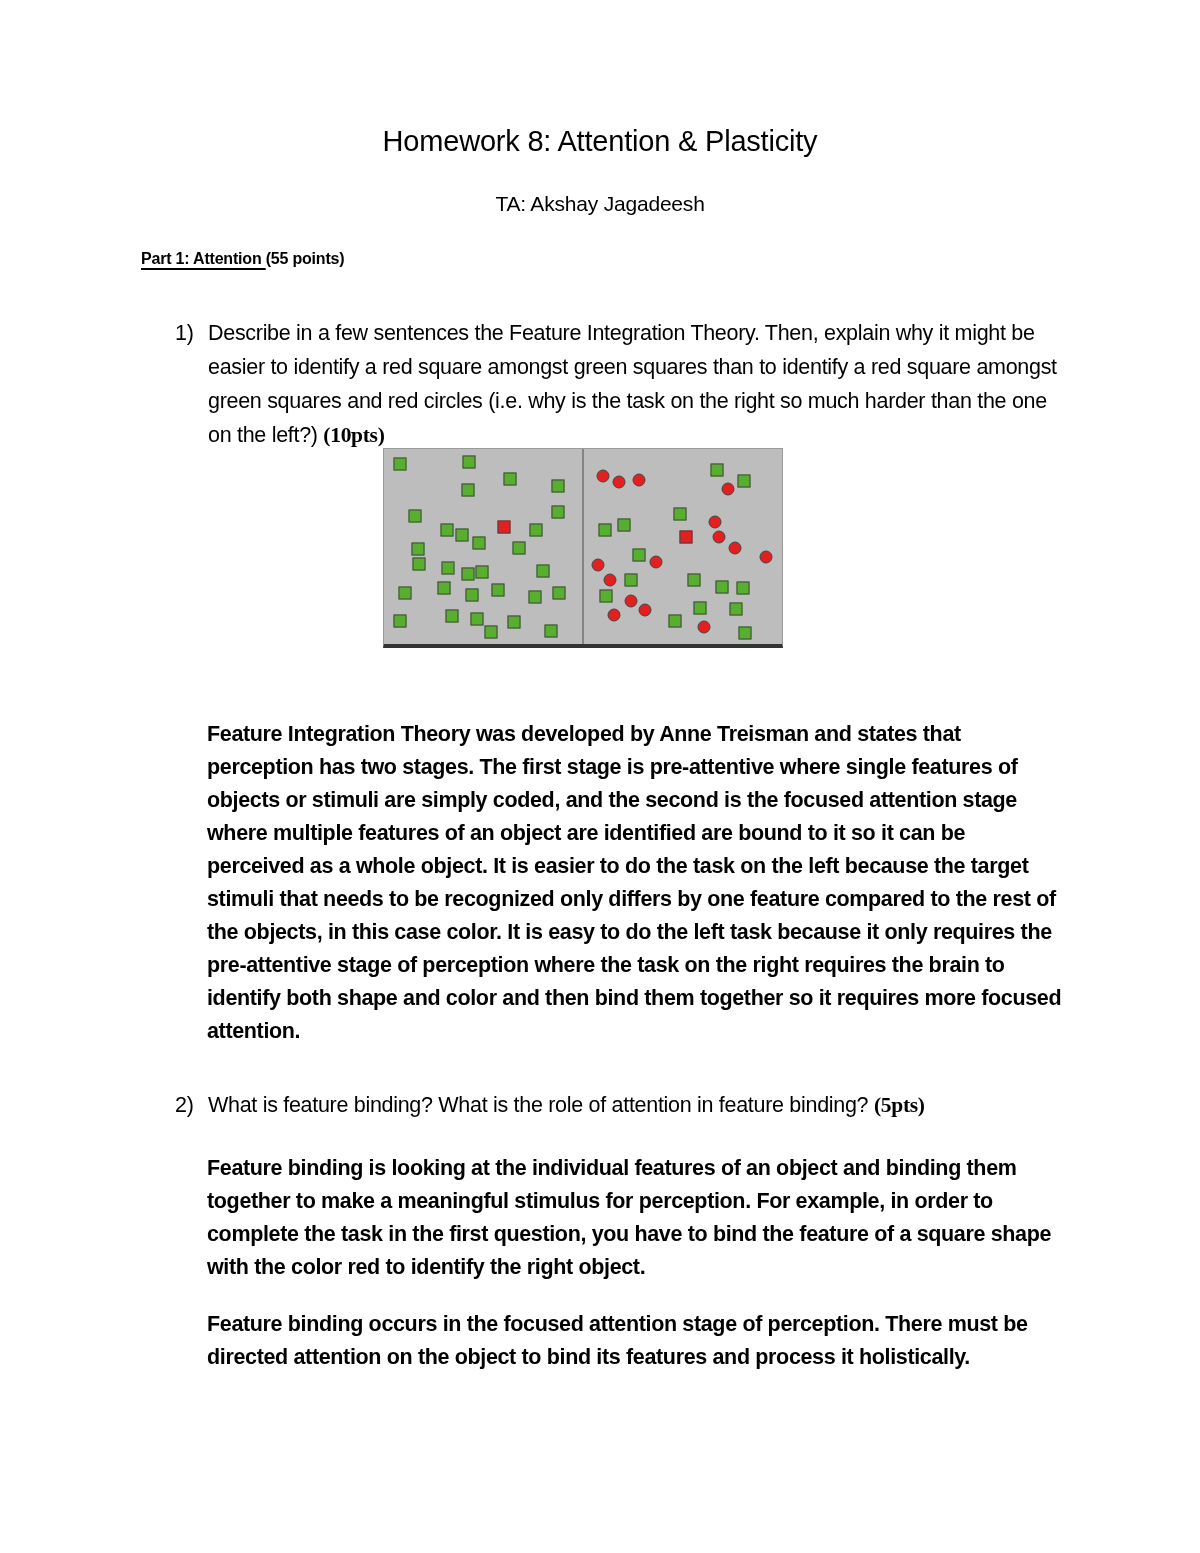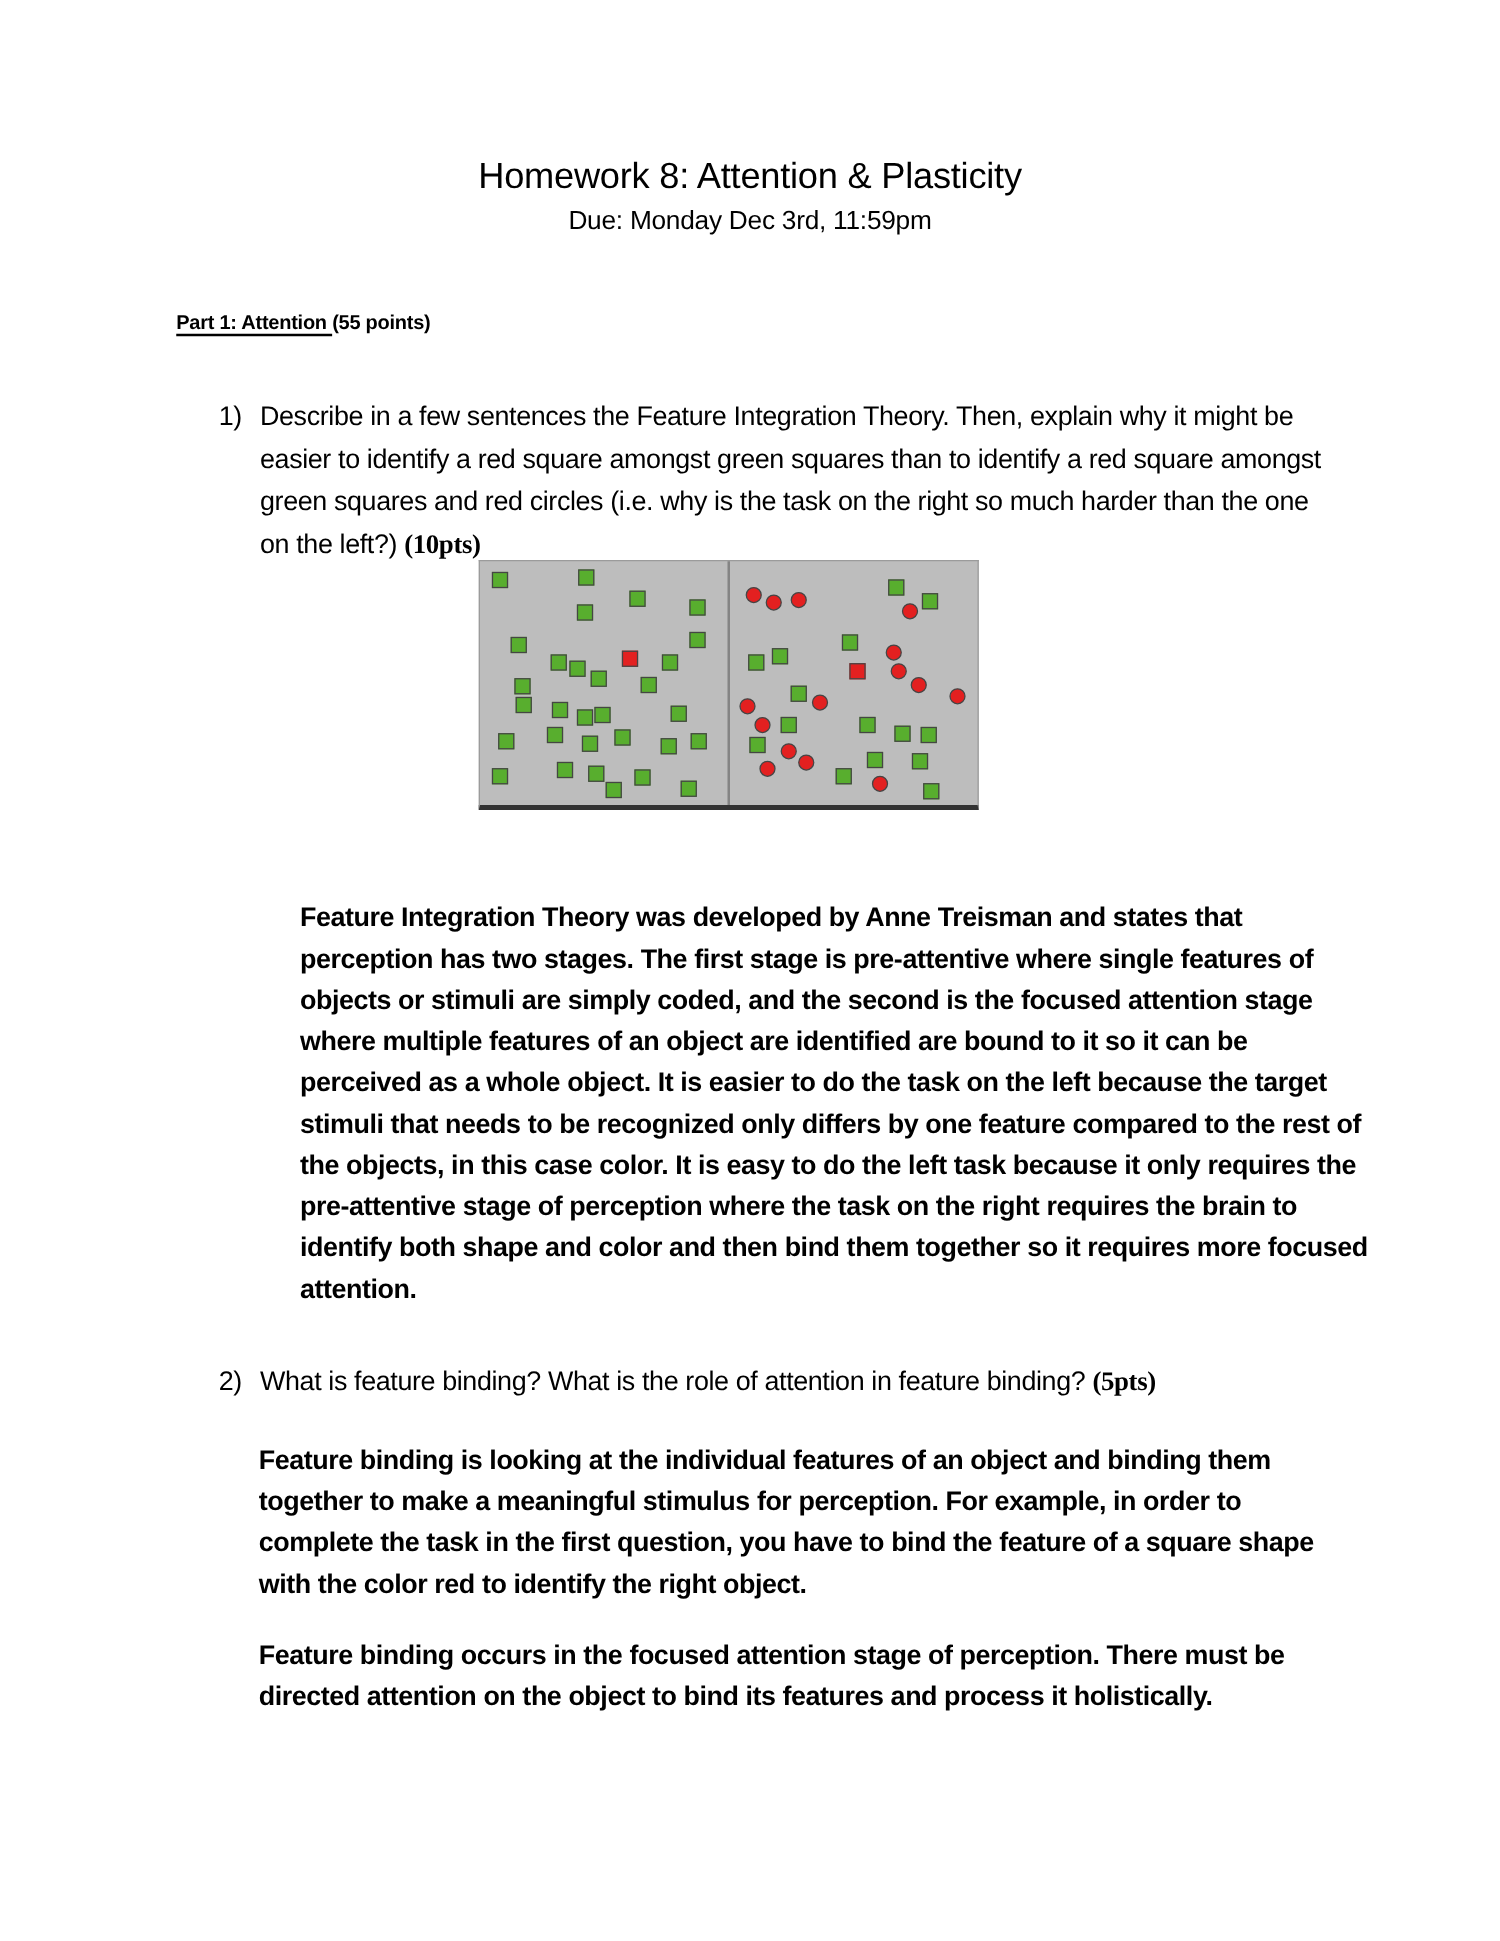--- a/index.html
+++ b/index.html
@@ -54,32 +54,32 @@
   .shape{
     position:absolute;width:13px;height:13px;box-sizing:border-box;
     border:1.5px solid #454545;transform:translate(-50%,-50%);
   }
   .shape.circle{border-radius:50%;border-color:#3d3d3d;}
 
   .answer{
     position:absolute;left:207px;width:858px;
     font-weight:bold;font-size:21.5px;line-height:33px;letter-spacing:-0.35px;
   }
-  .a1{top:718px;margin-left:33px;}
+  .a1{top:718px;}
   .a2a{top:1152px;}
   .a2b{top:1308px;}
 </style>
 </head>
 <body>
 
 <div class="page">
 
 
   <div class="doc-title">Homework 8: Attention &amp; Plasticity</div>
-  <div class="doc-sub due-line">Due: Monday Dec 3rd, 11:59pm</div>
+  <div class="doc-sub ta-line">TA: Akshay Jagadeesh</div>
 
   <div class="section-heading">
     <span class="ul">Part 1: Attention </span><span>(55 points)</span>
   </div>
 
   <div class="question q1">
     <span class="qnum">1)</span>
     <div class="qtext">
       <span>Describe in a few sentences the Feature Integration Theory. Then, explain why it might be easier to identify a red square amongst green squares than to identify a red square amongst green squares and red circles (i.e. why is the task on the right so much harder than the one on the left?) </span><span class="pts">(10pts)</span>
     </div>

